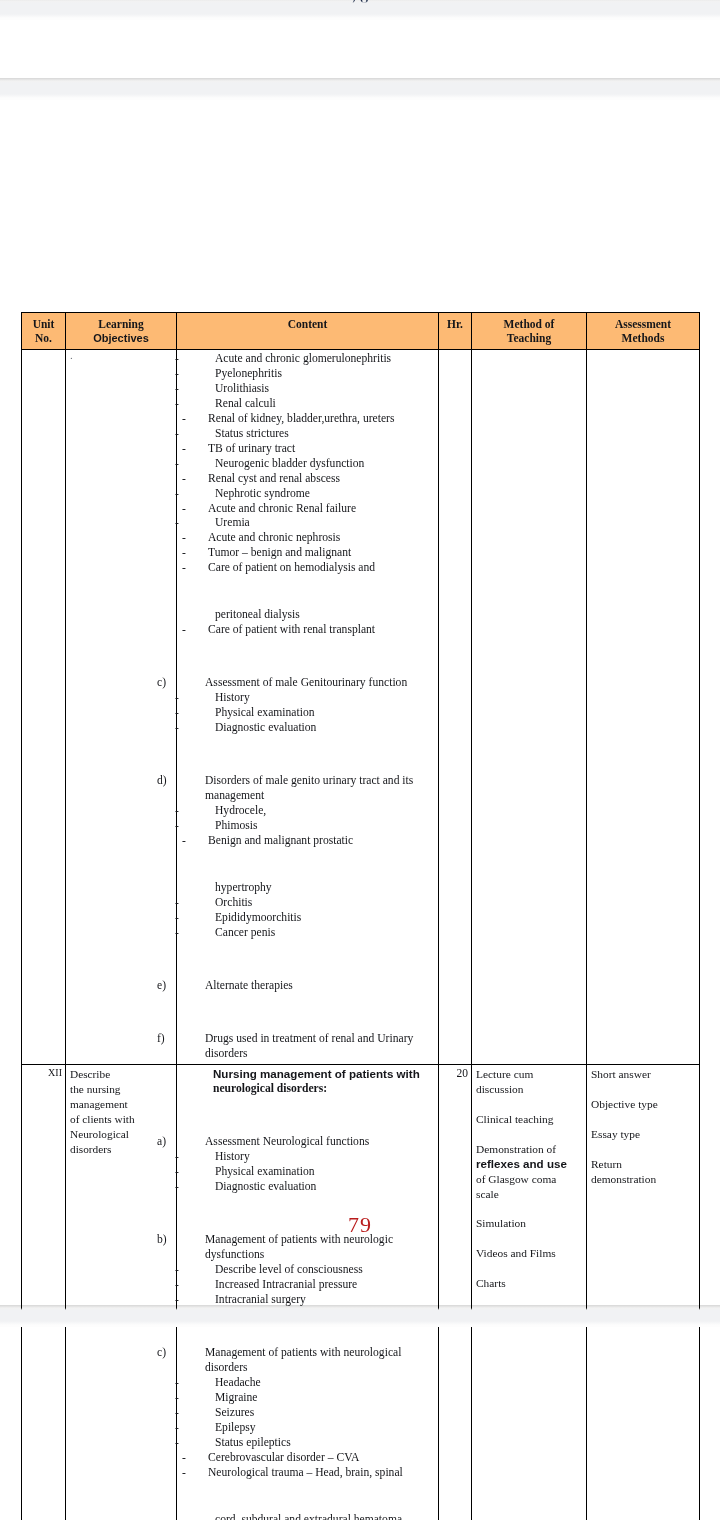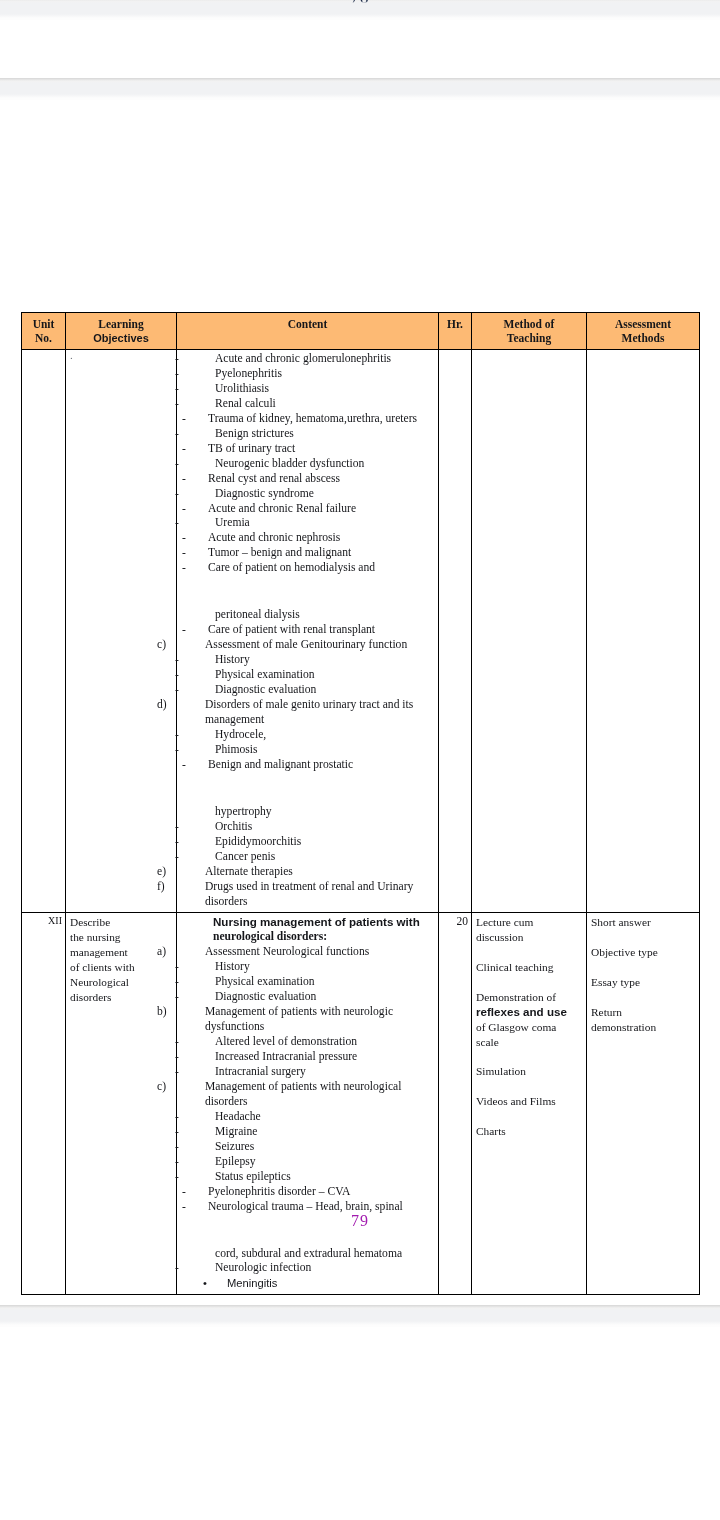--- a/index.html
+++ b/index.html
@@ -95,20 +95,21 @@
   }
   .dash::before { content: "-"; display: inline-block; width: 20px; }
   .dash-tight {
     padding-left: 27px;
     text-indent: -13px;
   }
   .dash-tight::before { content: "-"; display: inline-block; width: 13px; }
   .alpha {
     padding-left: 24px;
     text-indent: -24px;
+    margin-top: 38px;
   }
   .alpha .mk { display: inline-block; width: 24px; }
   .cont-ind { padding-left: 24px; }
   .cont-ind2 { padding-left: 34px; margin-top: 32px; }
   .bullet {
     padding-left: 46px;
     text-indent: -12px;
     font-family: "Liberation Sans", sans-serif;
     font-size: 11.2px;
   }
@@ -120,22 +121,22 @@
     font-size: 11.6px;
   }
   .bold-serif { font-weight: bold; }
   .blank-line { height: 14.9px; }
   .tiny-dot { font-size: 11px; color: #6b7078; line-height: 6px; }
 
   .page-number {
     position: absolute;
     top: 1112px; left: 0; width: 720px;
     text-align: center;
-    font-size: 16px;
-    color: #a21caf;
+    font-size: 22px;
+    color: #b91c1c;
     letter-spacing: 1px;
   }
 </style>
 </head>
 <body>
 
 <div id="viewer">
 
   <div class="page-top-cut">78</div>
   <div class="page-gap gap-top"></div>
@@ -182,26 +183,26 @@
           <tr>
             <td class="unit"></td>
             <td class="obj">
               <div class="tiny-dot">.</div>
             </td>
             <td class="content">
               <div class="ln dash">Acute and chronic glomerulonephritis</div>
               <div class="ln dash">Pyelonephritis</div>
               <div class="ln dash">Urolithiasis</div>
               <div class="ln dash">Renal calculi</div>
-              <div class="ln dash-tight">Trauma of kidney, hematoma,urethra, ureters</div>
-              <div class="ln dash">Benign strictures</div>
+              <div class="ln dash-tight">Renal of kidney, bladder,urethra, ureters</div>
+              <div class="ln dash">Status strictures</div>
               <div class="ln dash-tight">TB of urinary tract</div>
               <div class="ln dash">Neurogenic bladder dysfunction</div>
               <div class="ln dash-tight">Renal cyst and renal abscess</div>
-              <div class="ln dash">Diagnostic syndrome</div>
+              <div class="ln dash">Nephrotic syndrome</div>
               <div class="ln dash-tight">Acute and chronic Renal failure</div>
               <div class="ln dash">Uremia</div>
               <div class="ln dash-tight">Acute and chronic nephrosis</div>
               <div class="ln dash-tight">Tumor – benign and malignant</div>
               <div class="ln dash-tight">Care of patient on hemodialysis and</div>
               <div class="ln cont-ind2">peritoneal dialysis</div>
               <div class="ln dash-tight">Care of patient with renal transplant</div>
               <div class="ln alpha"><span class="mk">c)</span>Assessment of male Genitourinary function</div>
               <div class="ln dash">History</div>
               <div class="ln dash">Physical examination</div>
@@ -235,31 +236,31 @@
             </td>
             <td class="content">
               <div class="ln bold-sans">Nursing management of patients with</div>
               <div class="ln bold-serif">neurological disorders:</div>
               <div class="ln alpha"><span class="mk">a)</span>Assessment Neurological functions</div>
               <div class="ln dash">History</div>
               <div class="ln dash">Physical examination</div>
               <div class="ln dash">Diagnostic evaluation</div>
               <div class="ln alpha"><span class="mk">b)</span>Management of patients with neurologic</div>
               <div class="ln cont-ind">dysfunctions</div>
-              <div class="ln dash">Altered level of demonstration</div>
+              <div class="ln dash">Describe level of consciousness</div>
               <div class="ln dash">Increased Intracranial pressure</div>
               <div class="ln dash">Intracranial surgery</div>
               <div class="ln alpha"><span class="mk">c)</span>Management of patients with neurological</div>
               <div class="ln cont-ind">disorders</div>
               <div class="ln dash">Headache</div>
               <div class="ln dash">Migraine</div>
               <div class="ln dash">Seizures</div>
               <div class="ln dash">Epilepsy</div>
               <div class="ln dash">Status epileptics</div>
-              <div class="ln dash-tight">Pyelonephritis disorder – CVA</div>
+              <div class="ln dash-tight">Cerebrovascular disorder – CVA</div>
               <div class="ln dash-tight">Neurological trauma – Head, brain, spinal</div>
               <div class="ln cont-ind2">cord, subdural and extradural hematoma</div>
               <div class="ln dash">Neurologic infection</div>
               <div class="ln bullet">Meningitis</div>
             </td>
             <td class="hr">20</td>
             <td class="method">
               <div>Lecture cum</div>
               <div>discussion</div>
               <div class="blank-line">&nbsp;</div>

